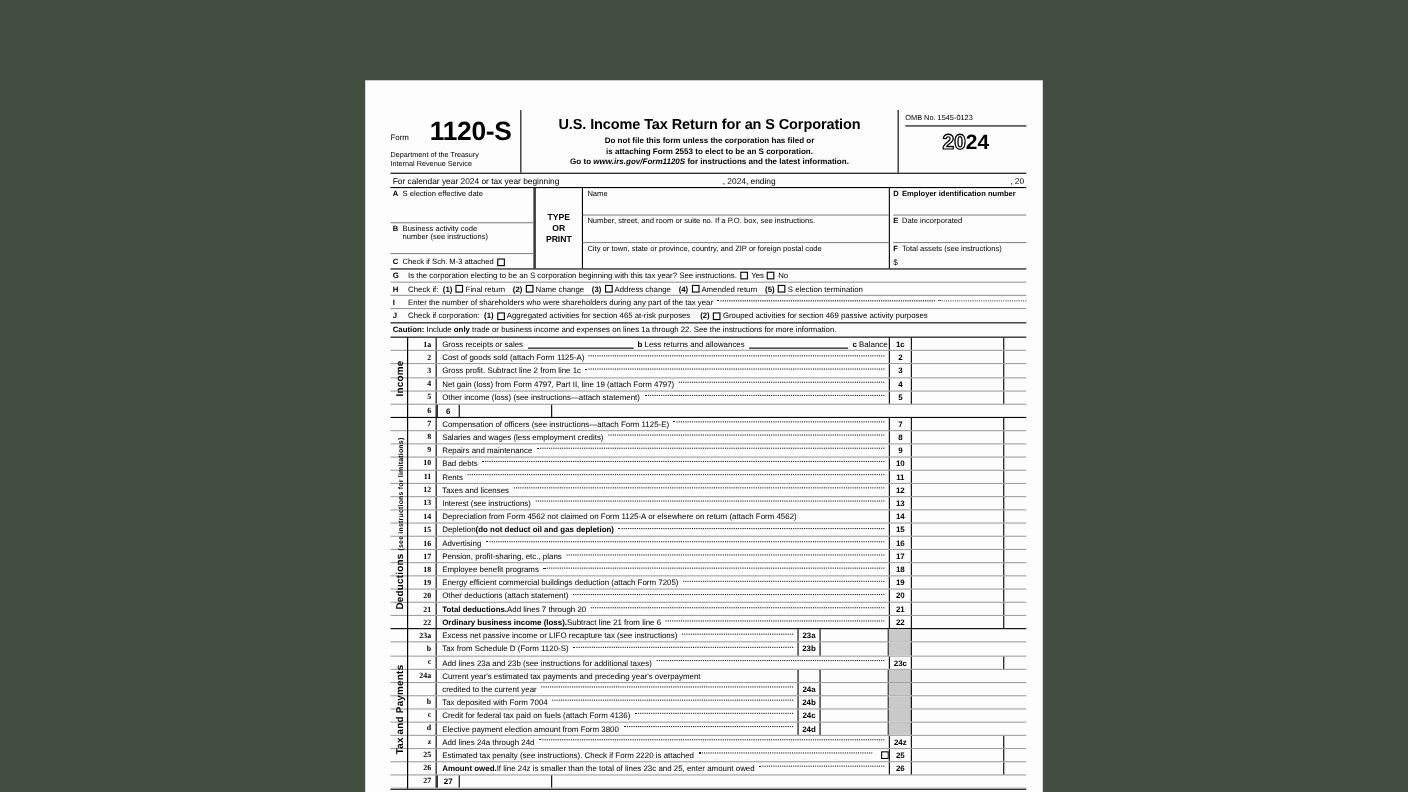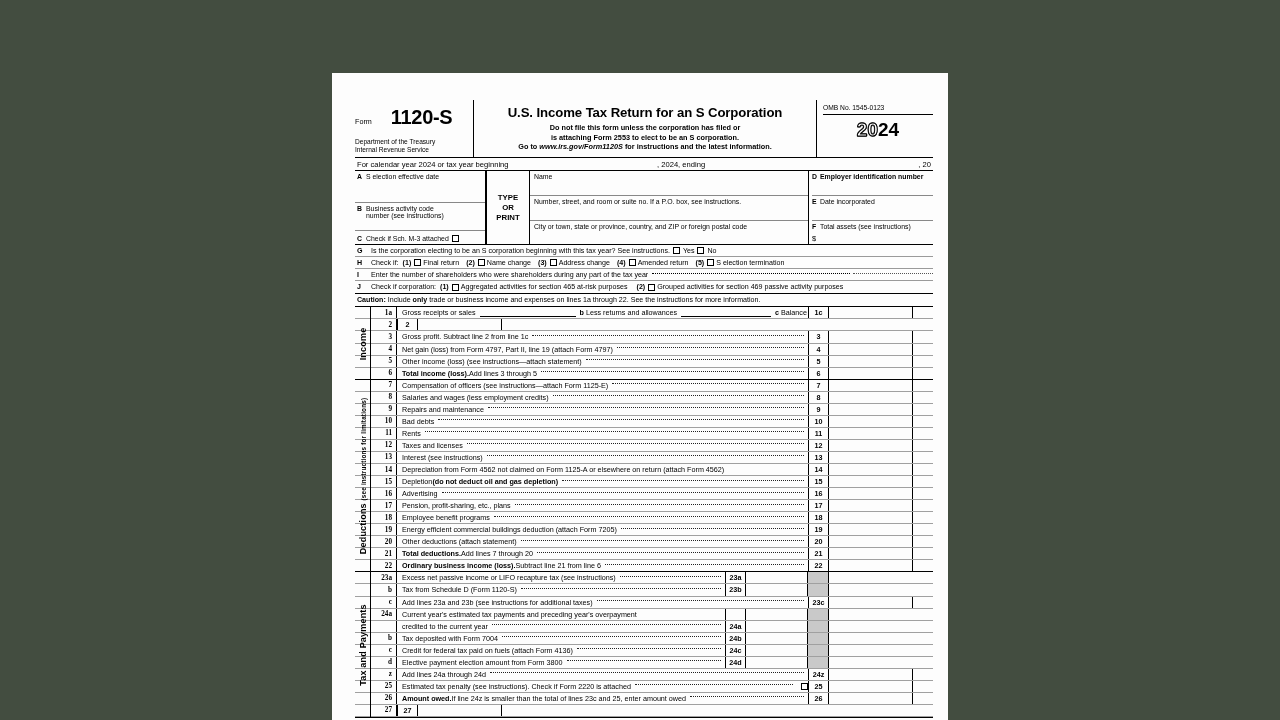--- a/index.html
+++ b/index.html
@@ -44,21 +44,21 @@
     width: 119px;
     padding-right: 4px;
     border-right: 1.2px solid #000;
     position: relative;
   }
   .form-line {
     display: flex; align-items: baseline;
     padding-top: 6px;
   }
   .form-word { font-size: 7.2px; margin-right: 19px; }
-  .form-num { font-size: 20px; font-weight: bold; letter-spacing: -0.3px; }
+  .form-num { font-size: 24px; font-weight: bold; letter-spacing: -0.3px; }
   .treasury {
     position: absolute; bottom: 3px; left: 0;
     font-size: 6.6px; line-height: 8.2px;
   }
   .hdr-mid {
     flex: 1;
     text-align: center;
     padding: 5px 6px 0 6px;
     border-right: 1.2px solid #000;
   }
@@ -436,20 +436,24 @@
               <span style="margin-left:2px">Balance</span>
             </div>
             <div class="numcol">1c</div>
             <div class="amtcol"></div>
             <div class="tailpad"></div>
           </div>
 
           <div class="trow">
             <div class="side"></div>
             <div class="lineno">2</div>
+            <div class="desc">
+              <span>Cost of goods sold (attach Form 1125-A)</span>
+              <span class="dotfill"></span>
+            </div>
             <div class="numcol">2</div>
             <div class="amtcol"></div>
             <div class="tailpad"></div>
           </div>
 
           <div class="trow">
             <div class="side"></div>
             <div class="lineno">3</div>
             <div class="desc">
               <span>Gross profit. Subtract line 2 from line 1c</span>
@@ -480,25 +484,20 @@
               <span class="dotfill"></span>
             </div>
             <div class="numcol">5</div>
             <div class="amtcol"></div>
             <div class="tailpad"></div>
           </div>
 
           <div class="trow sect-end">
             <div class="side"></div>
             <div class="lineno">6</div>
-            <div class="desc">
-              <span class="bold">Total income (loss).</span>
-                <span> Add lines 3 through 5</span>
-              <span class="dotfill"></span>
-            </div>
             <div class="numcol">6</div>
             <div class="amtcol"></div>
             <div class="tailpad"></div>
           </div>
         </div>
 
         <div style="position:relative" id="deductions-wrap">
           <div style="position:absolute; left:0; top:0; bottom:0; width:16px; border-right:1.2px solid #000;">
             <span class="vlabel"><span>Deductions</span> <span class="small">(see instructions for limitations)</span></span>
           </div>

